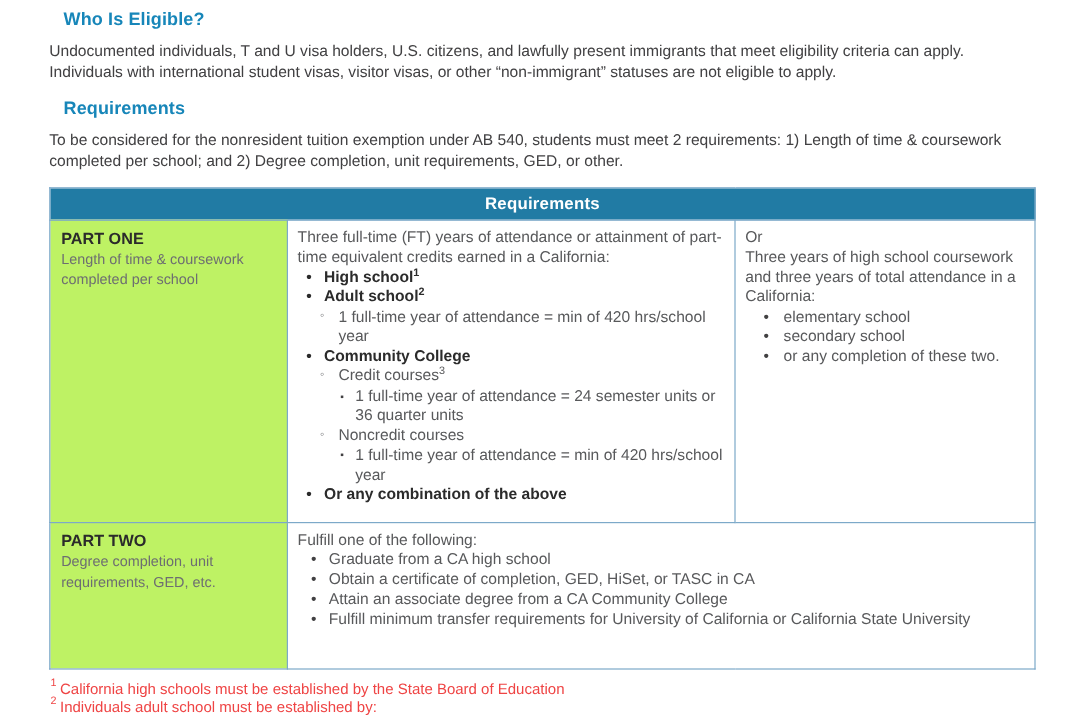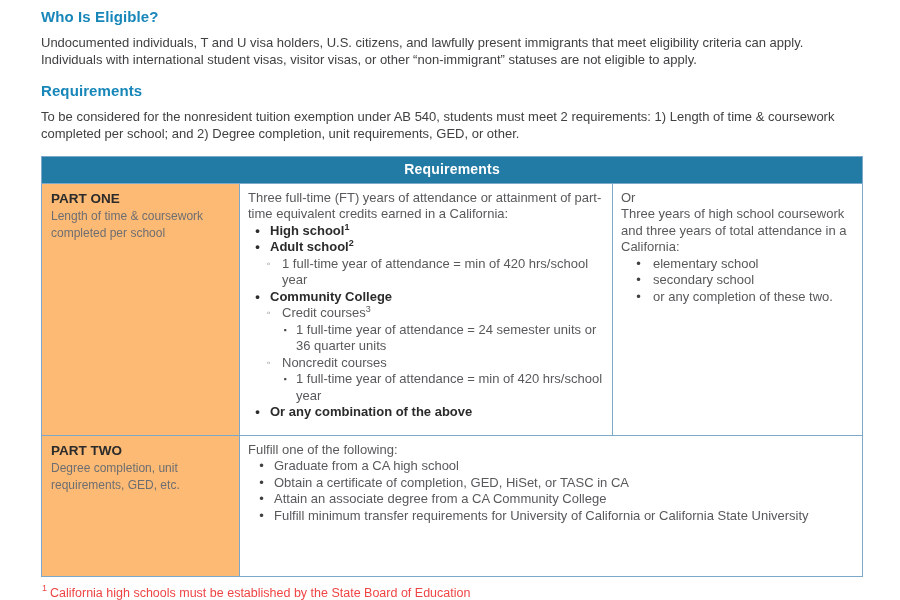--- a/index.html
+++ b/index.html
@@ -8,21 +8,21 @@
     background: #ffffff;
     font-family: "Liberation Sans", sans-serif;
     color: #414042;
   }
   .page { padding: 8px 38px 0 41px; }
 
   h2.sec-heading {
     color: #1786b9;
     font-size: 15px;
     font-weight: bold;
-    margin: 0 0 9px 0;
+    margin: 0 0 9px 12px;
     letter-spacing: 0.1px;
   }
   p.body-text {
     font-size: 13px;
     line-height: 17px;
     color: #414042;
     margin: 0 0 14px 0;
     max-width: 820px;
   }
   .sec-gap { margin-top: 4px; }
@@ -43,29 +43,29 @@
   .req-table th.tbl-header {
     background: #217ba4;
     color: #ffffff;
     font-size: 14px;
     font-weight: bold;
     text-align: center;
     padding: 4px 0 5px 0;
     letter-spacing: 0.2px;
   }
   td.left-cell {
-    background: #fdba74;
+    background: #bef264;
     width: 198px;
     padding: 7px 10px 6px 9px;
   }
   td.mid-cell { width: 373px; padding: 6px 8px 6px 8px; color: #58595b; }
   td.right-cell { width: 250px; padding: 6px 8px 6px 8px; color: #58595b; }
   td.span-cell { padding: 6px 8px 6px 8px; color: #58595b; }
   tr.row-one td { height: 252px; }
-  tr.row-two td { height: 141px; }
+  tr.row-two td { height: 122px; }
 
   .cell-title { font-weight: bold; color: #2b2b2b; font-size: 13.5px; margin-bottom: 1px; }
   .cell-sub { color: #6d6e71; font-size: 12px; line-height: 17px; }
 
   
   .li { display: flex; }
   .blt { flex: 0 0 auto; text-align: center; color: #414042; }
   .txt { flex: 1 1 auto; }
   .lvl1 { padding-left: 5px; }
   .lvl1 .blt { width: 9px; margin-right: 8px; font-size: 13px; }

